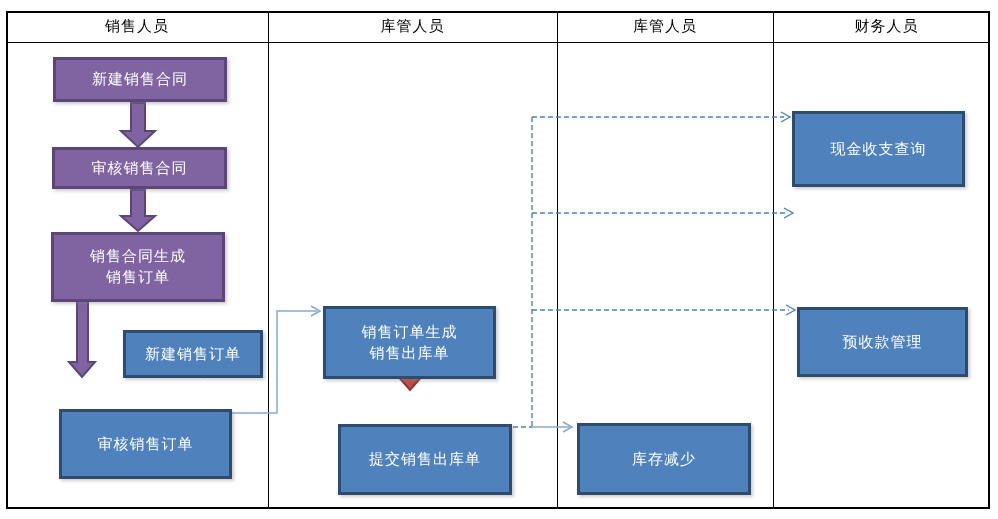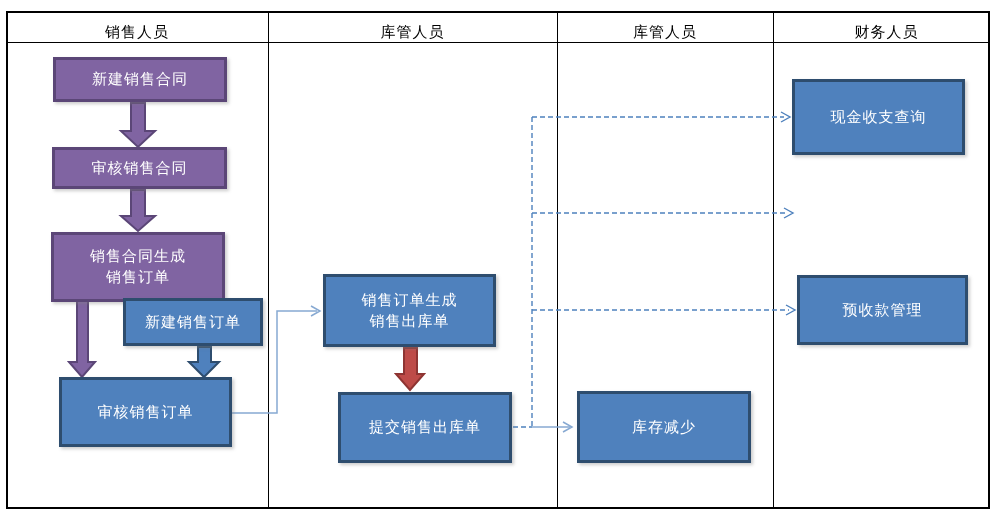--- a/index.html
+++ b/index.html
@@ -42,21 +42,20 @@
   .lane-title {
     position: absolute;
     top: 11px;
     height: 31px;
     display: flex;
     align-items: center;
     justify-content: center;
     font-size: 15px;
     color: #000000;
     letter-spacing: 1px;
-    margin-top: 6px;
   }
   .node {
     position: absolute;
     box-sizing: border-box;
     display: flex;
     align-items: center;
     justify-content: center;
     text-align: center;
     color: #ffffff;
     font-size: 15px;
@@ -65,20 +64,21 @@
     letter-spacing: 1px;
     box-shadow: 2px 2px 3px rgba(130,130,130,0.4);
   }
   .node.purple {
     background: var(--purple_fill);
     border: 3px solid var(--purple_border);
   }
   .node.blue {
     background: var(--blue_fill);
     border: 3px solid var(--blue_border);
+    margin-top: 32px;
   }
   svg.overlay {
     position: absolute;
     left: 0;
     top: 0;
     pointer-events: none;
   }
 </style>
 </head>
 <body>

